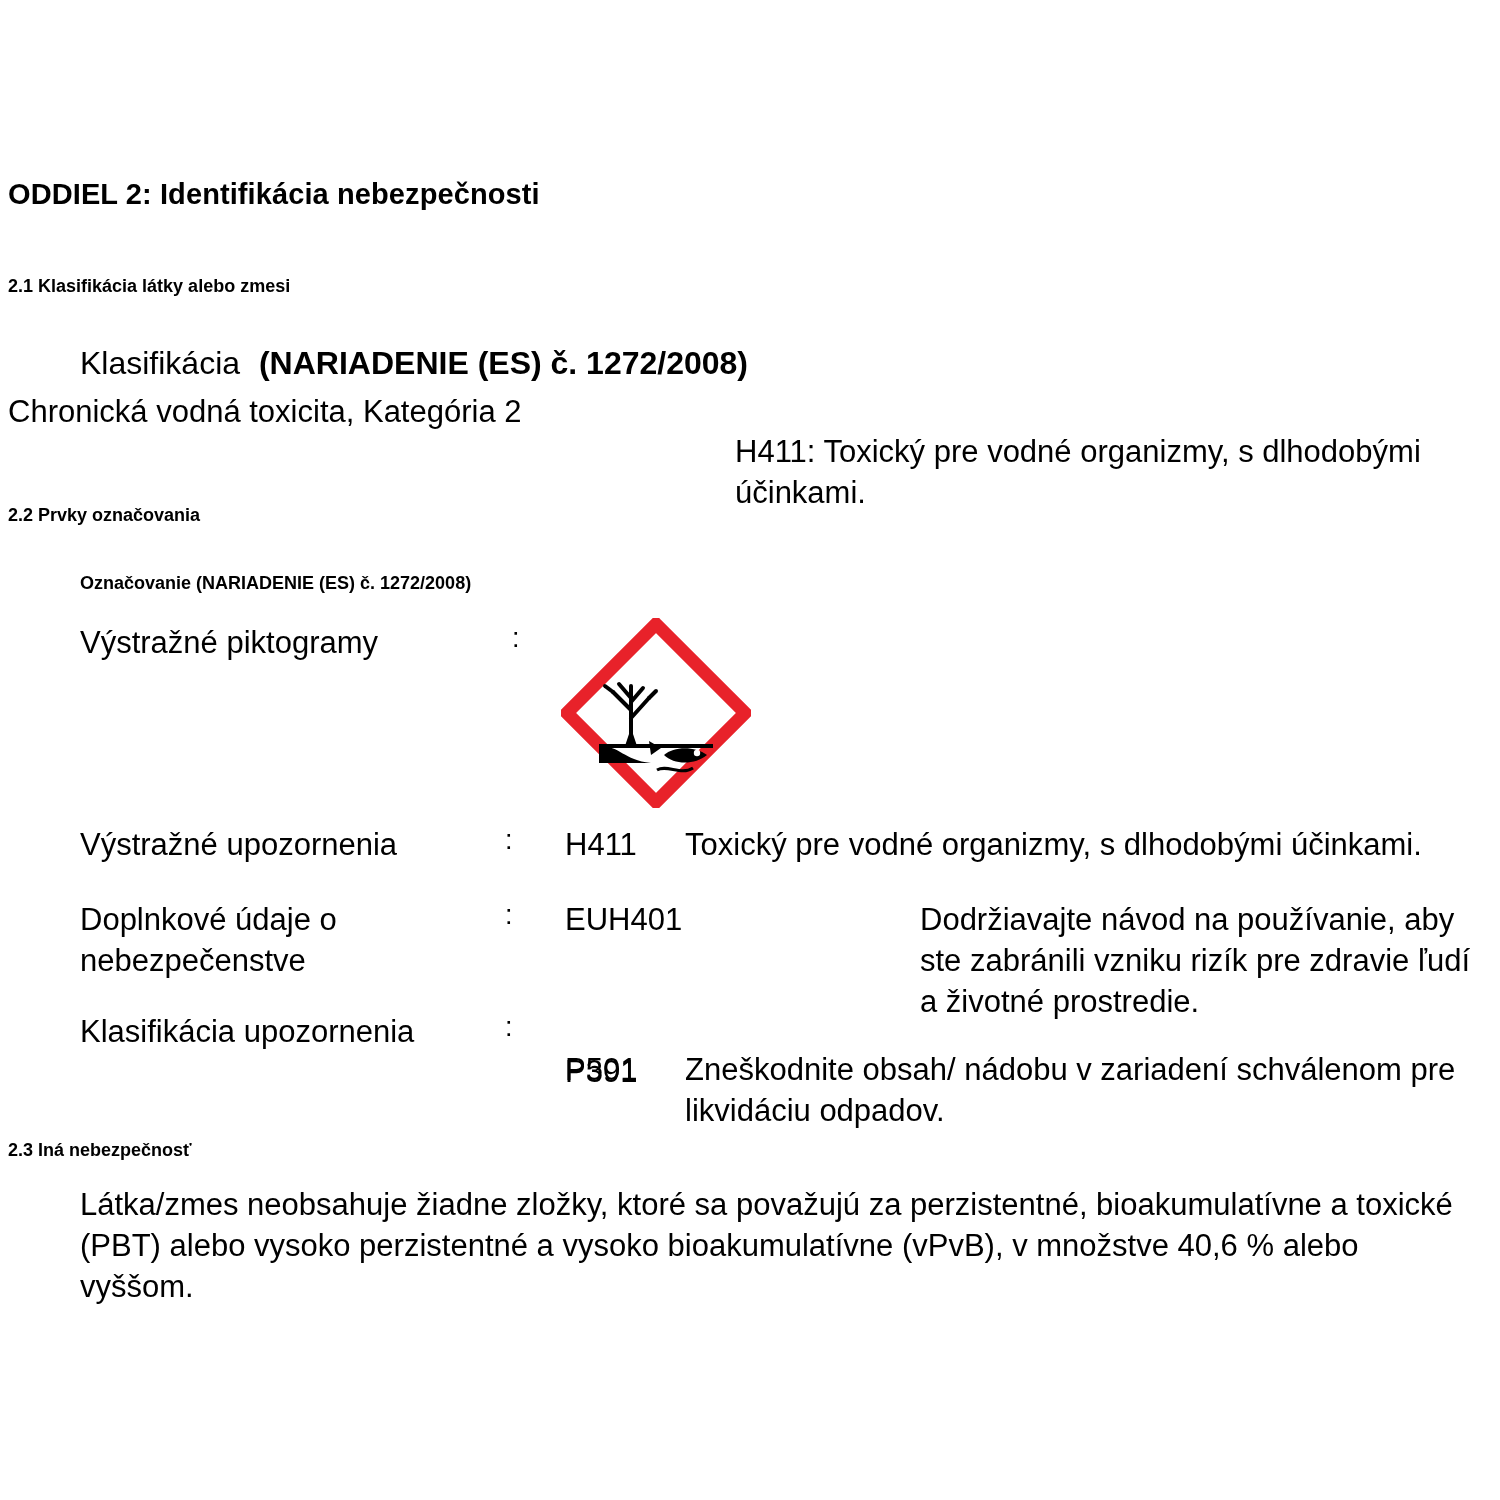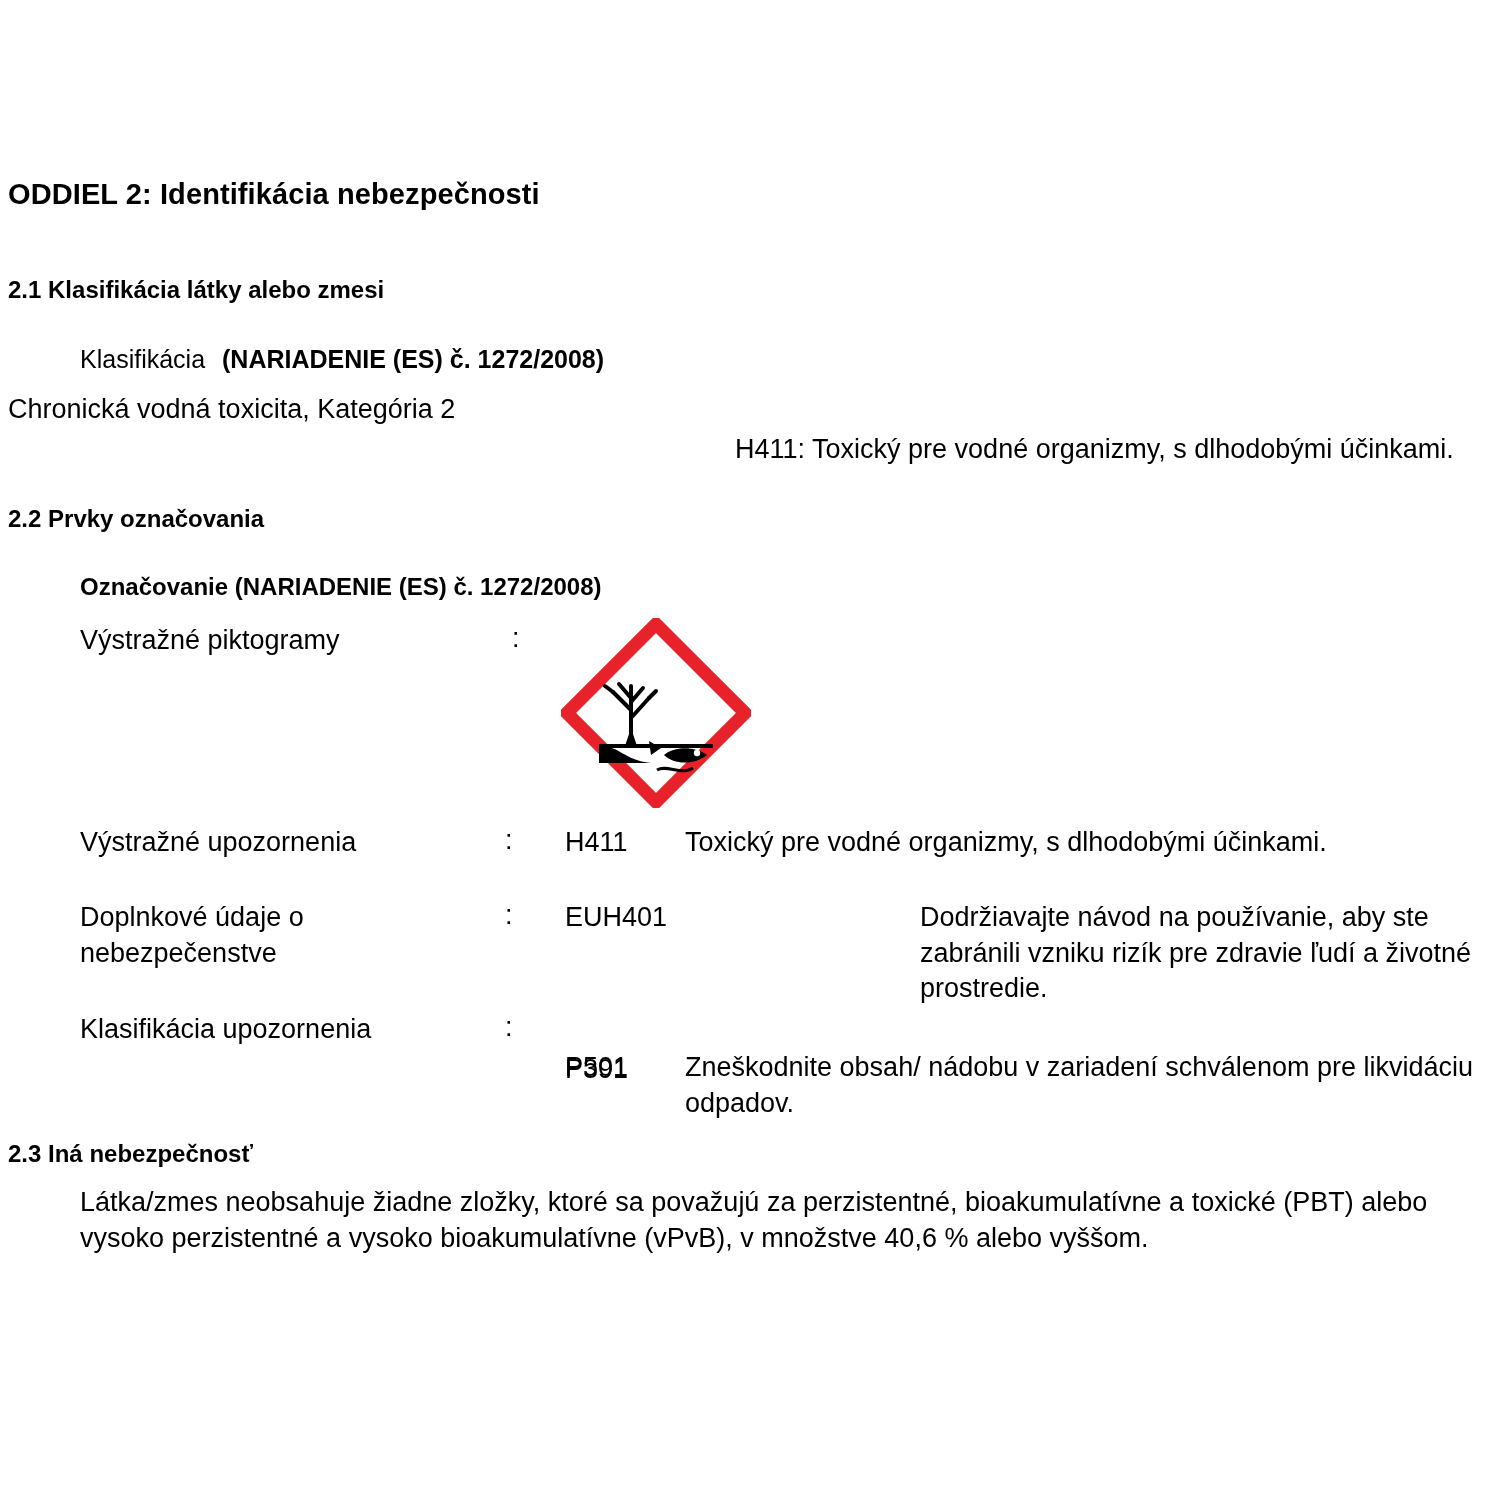--- a/index.html
+++ b/index.html
@@ -24,26 +24,26 @@
     box-sizing: border-box;
   }
   .section-title {
     position: absolute;
     font-size: 29px;
     font-weight: bold;
     letter-spacing: 0.1px;
   }
   .sub-title {
     position: absolute;
-    font-size: 24px;
+    font-size: 18px;
     font-weight: bold;
   }
   .txt {
     position: absolute;
-    font-size: 27px;
+    font-size: 31px;
     font-weight: normal;
     line-height: 1.32;
   }
   .bold {
     font-weight: bold;
   }
   .colon {
     position: absolute;
     font-size: 27px;
   }
@@ -58,21 +58,21 @@
 </style>
 </head>
 <body>
 
 <div class="page">
 
   <div class="section-title" style="left:8px; top:178px;">ODDIEL 2: Identifikácia nebezpečnosti</div>
 
   <div class="sub-title" style="left:8px; top:276px;">2.1 Klasifikácia látky alebo zmesi</div>
 
-  <div style="position:absolute; left:80px; top:345px; font-size:25px;">
+  <div style="position:absolute; left:80px; top:345px; font-size:32px;">
     <span>Klasifikácia</span>
     <span class="bold" style="margin-left:10px;">(NARIADENIE (ES) č. 1272/2008)</span>
   </div>
 
   <div class="txt" style="left:8px; top:392px; width:760px;">Chronická vodná toxicita, Kategória 2</div>
 
   <div class="txt" style="left:735px; top:432px; width:745px;">H411: Toxický pre vodné organizmy, s dlhodobými účinkami.</div>
 
   <div class="sub-title" style="left:8px; top:505px;">2.2 Prvky označovania</div>
 

